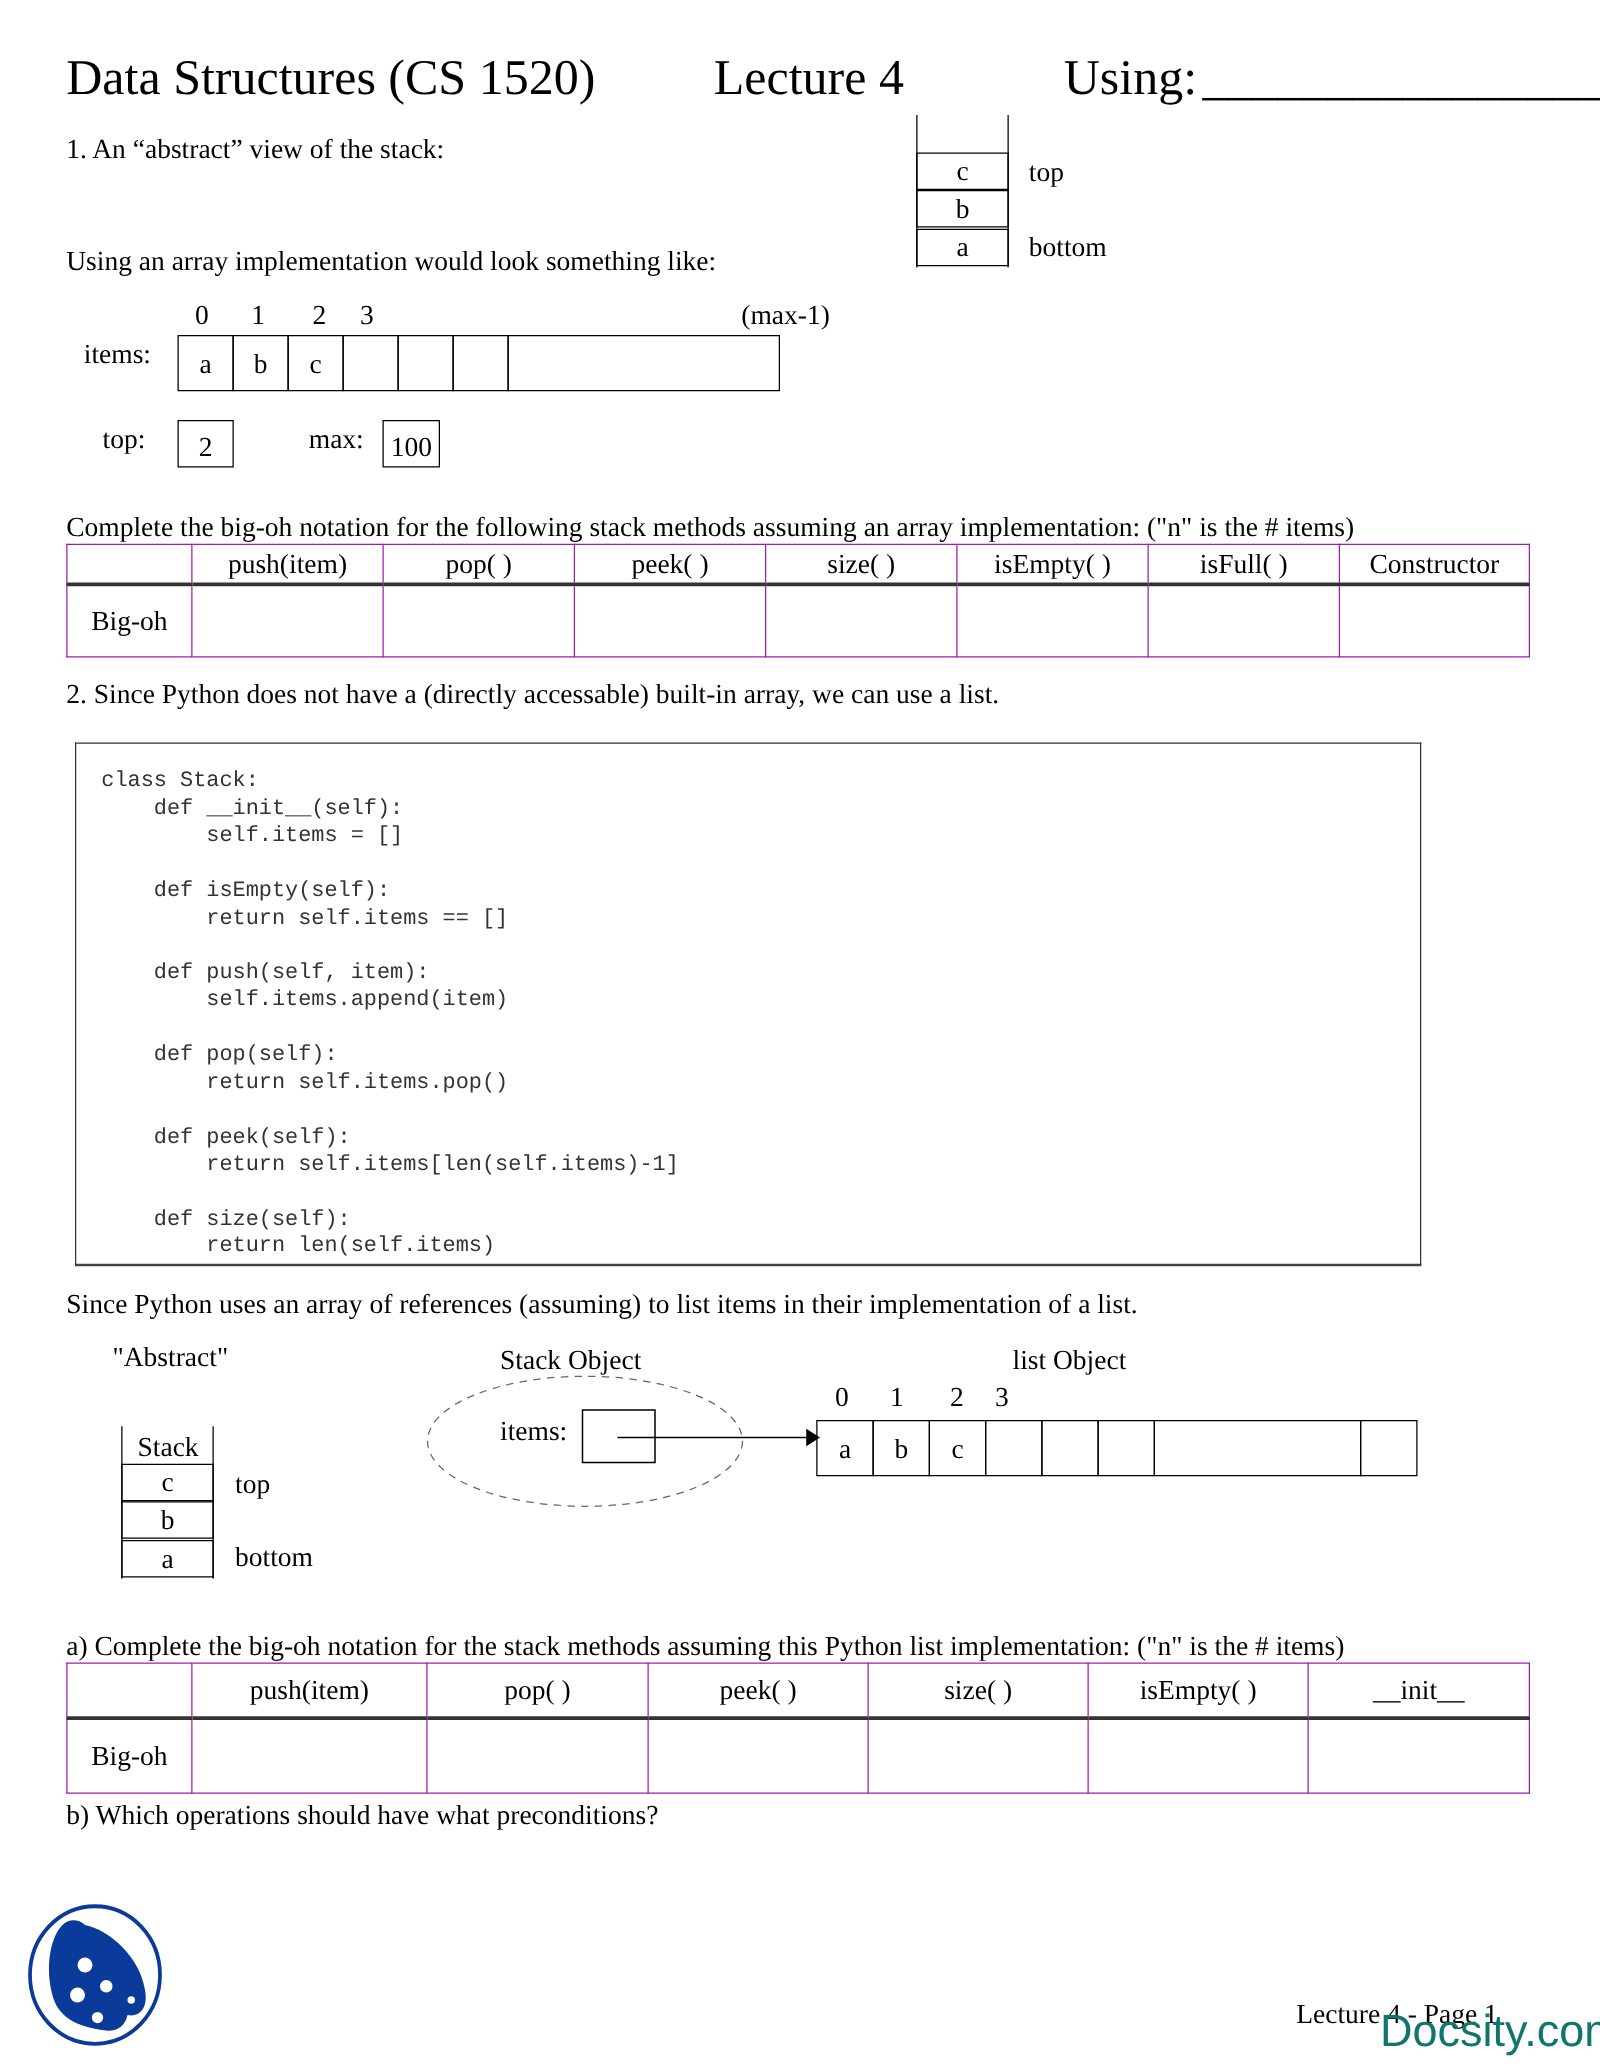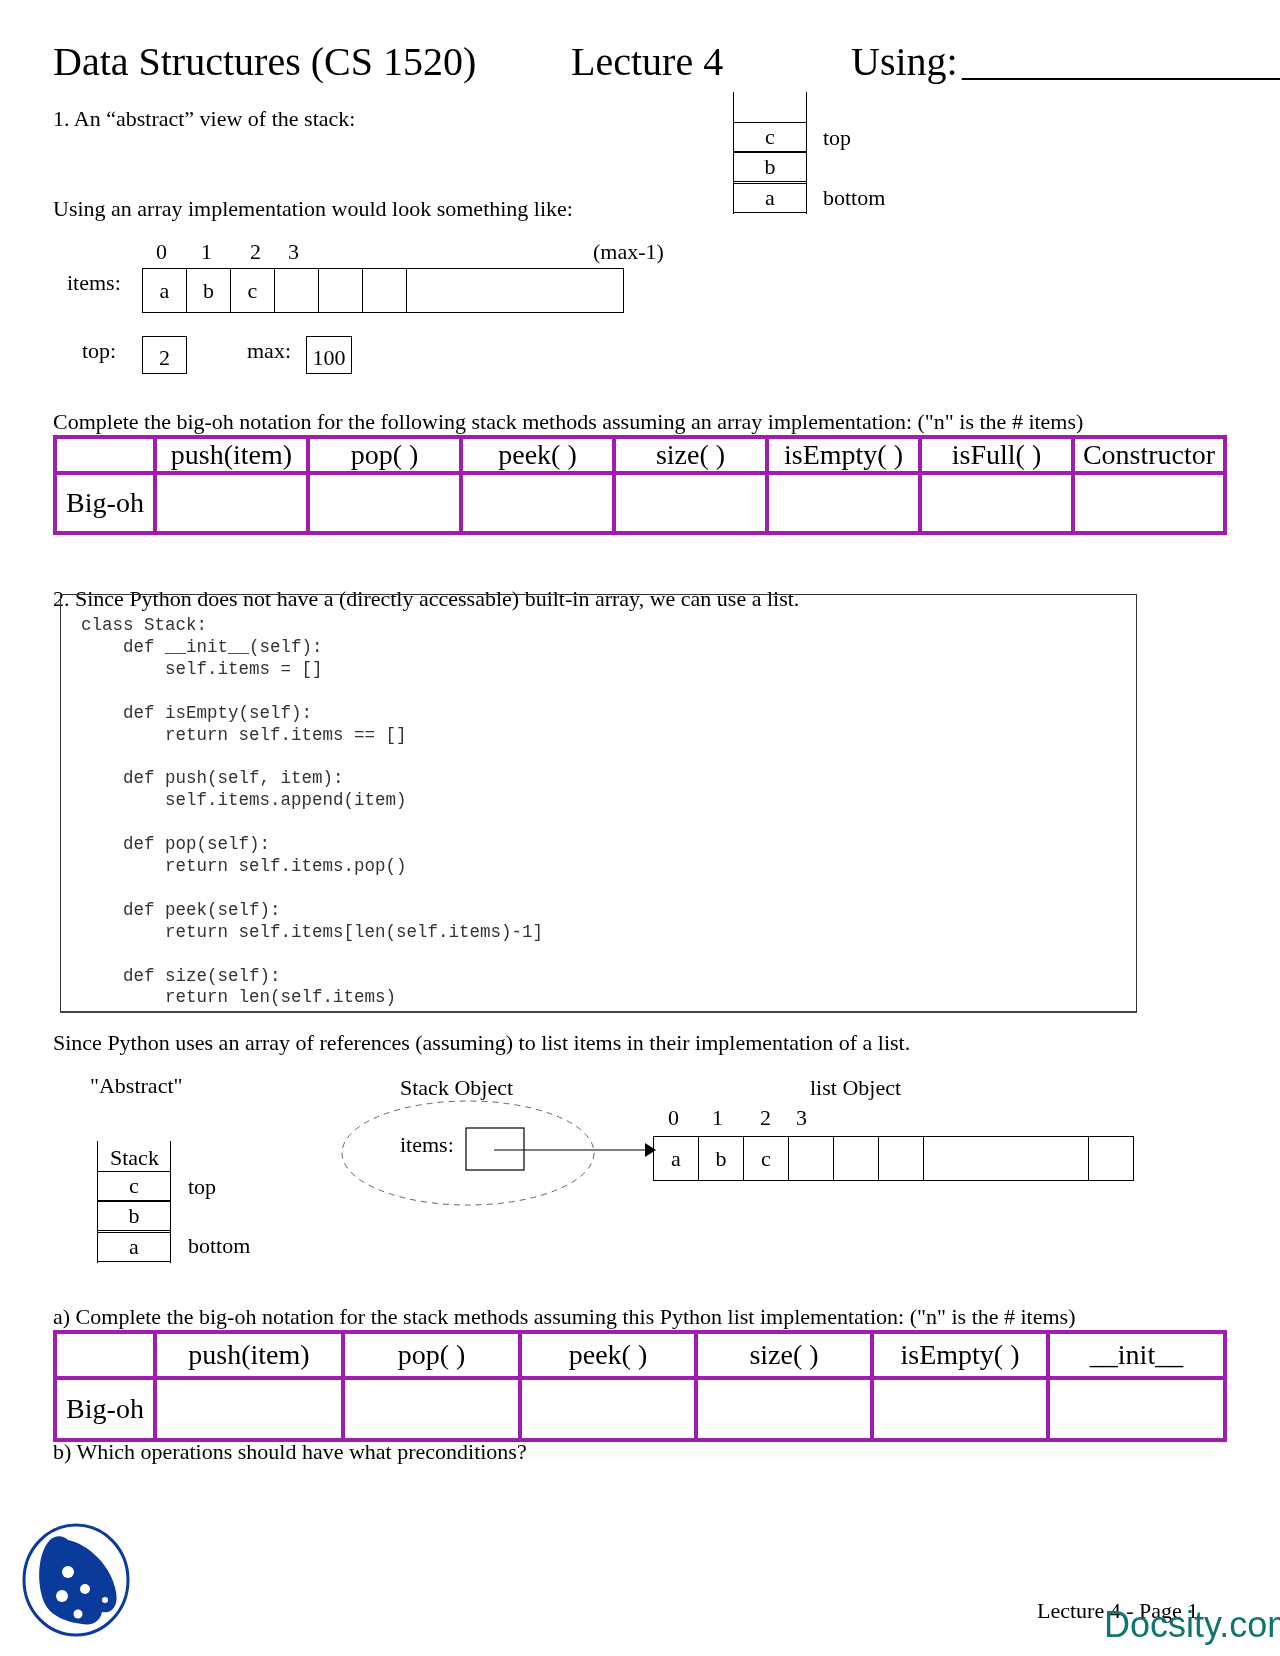--- a/index.html
+++ b/index.html
@@ -13,21 +13,21 @@
           font-size: 22px; display: flex; align-items: center; justify-content: center; }
   
   .stack { position: absolute; width: 74px; }
   .stack .rails { position: absolute; left: 0; top: 0; width: 74px; box-sizing: border-box;
                   border-left: 1px solid #000; border-right: 1px solid #000; }
   .stack .slot { position: absolute; left: 0; width: 74px; height: 30px; box-sizing: border-box;
                  border: 1px solid #000; display: flex; align-items: center; justify-content: center;
                  font-size: 22px; }
   
   table.bigoh { position: absolute; border-collapse: collapse; table-layout: fixed; }
-  table.bigoh td { border: 4px solid #a21caf; font-size: 28px; text-align: center; padding: 0; }
+  table.bigoh td { border: 1px solid #a21caf; font-size: 22px; text-align: center; padding: 0; }
   table.bigoh tr.head td { height: 30px; border-bottom: 3px solid #333; }
   table.bigoh tr.body td { height: 56px; }
   table.bigoh td.rowlabel { text-align: center; }
   
   .codebox { position: absolute; left: 60px; top: 594px; width: 1077px; height: 419px;
              box-sizing: border-box; border: 1px solid #333; border-bottom: 2px solid #444; }
   .code { position: absolute; left: 69px; top: 603px; margin: 12px;
           font-family: "Liberation Mono", "DejaVu Sans Mono", monospace; font-size: 17.5px;
           line-height: 21.9px; color: #333; white-space: pre; }
   .footer-brand { font-family: Liberation Sans, sans-serif; color: #0f766e;
@@ -105,21 +105,21 @@
     <td></td>
     <td></td>
     <td></td>
     <td></td>
     <td></td>
     <td></td>
   </tr>
 </tbody>
   </table>
 
-<div class="abs t" style="left:53px; top:588px;">2.  Since Python does not have a (directly accessable) built-in array, we can use a list.</div>
+<div class="abs t" style="left:53px; top:544px;">2.  Since Python does not have a (directly accessable) built-in array, we can use a list.</div>
 
 <div class="codebox"></div>
 <pre class="code">class Stack:
     def __init__(self):
         self.items = []
 
     def isEmpty(self):
         return self.items == []
 
     def push(self, item):

